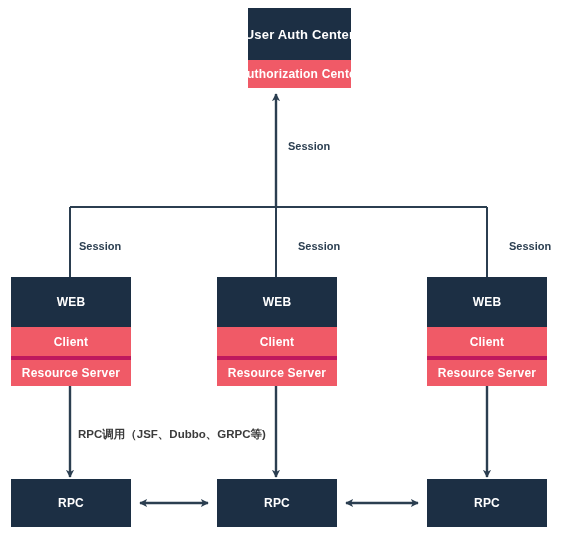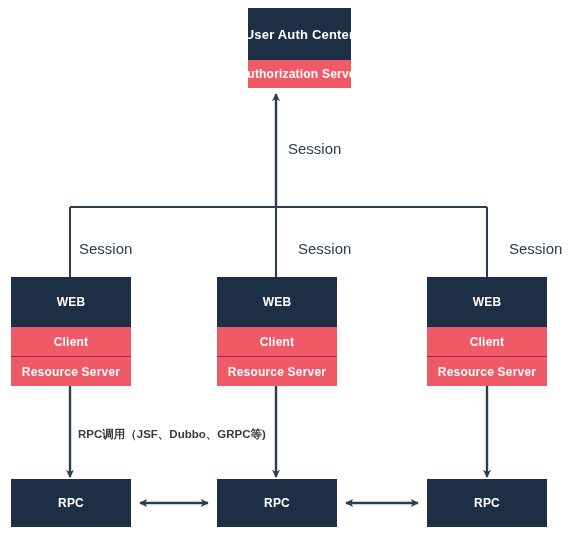--- a/index.html
+++ b/index.html
@@ -35,27 +35,27 @@
     align-items: center;
     justify-content: center;
     color: #ffffff;
     font-weight: bold;
     font-size: 12px;
     letter-spacing: 0.2px;
     white-space: nowrap;
   }
   .band-dark { background: #1c2f44; }
   .band-red  { background: #f05a67; }
-  .band-red + .band-red { border-top: 1px solid #be185d; }
+  .band-red + .band-red { border-top: 4px solid #be185d; }
 
   .edge-label {
     position: absolute;
-    font-size: 15px;
+    font-size: 11px;
     color: #2b3e50;
-    font-weight: normal;
+    font-weight: bold;
     white-space: nowrap;
     z-index: 4;
     background: transparent;
   }
   .edge-label.plain {
     font-weight: bold;
     color: #3b3b3b;
     font-size: 11.5px;
   }
 </style>
@@ -98,21 +98,21 @@
     <g>
       <line x1="140" y1="503" x2="208" y2="503" stroke="#2b3e50" stroke-width="2.4" marker-start="url(#arrowStart)" marker-end="url(#arrowEnd)"></line>
     </g>
     <g>
       <line x1="346" y1="503" x2="418" y2="503" stroke="#2b3e50" stroke-width="2.4" marker-start="url(#arrowStart)" marker-end="url(#arrowEnd)"></line>
     </g>
   </svg>
 
   <div class="node" style="left:200px; top:8px; width:151px; height:80px;padding-left:48px;">
     <div class="band band-dark" style="height:52px; font-size:13px;">User Auth Center</div>
-    <div class="band band-red" style="height:28px;">Authorization Server</div>
+    <div class="band band-red" style="height:28px;">Authorization Center</div>
   </div>
 
   <div class="node" style="left:11px; top:277px; width:120px; height:109px;">
     <div class="band band-dark" style="height:50px;">WEB</div>
     <div class="band band-red" style="height:29px;">Client</div>
     <div class="band band-red" style="height:30px;">Resource Server</div>
   </div>
 
   <div class="node" style="left:217px; top:277px; width:120px; height:109px;">
     <div class="band band-dark" style="height:50px;">WEB</div>

